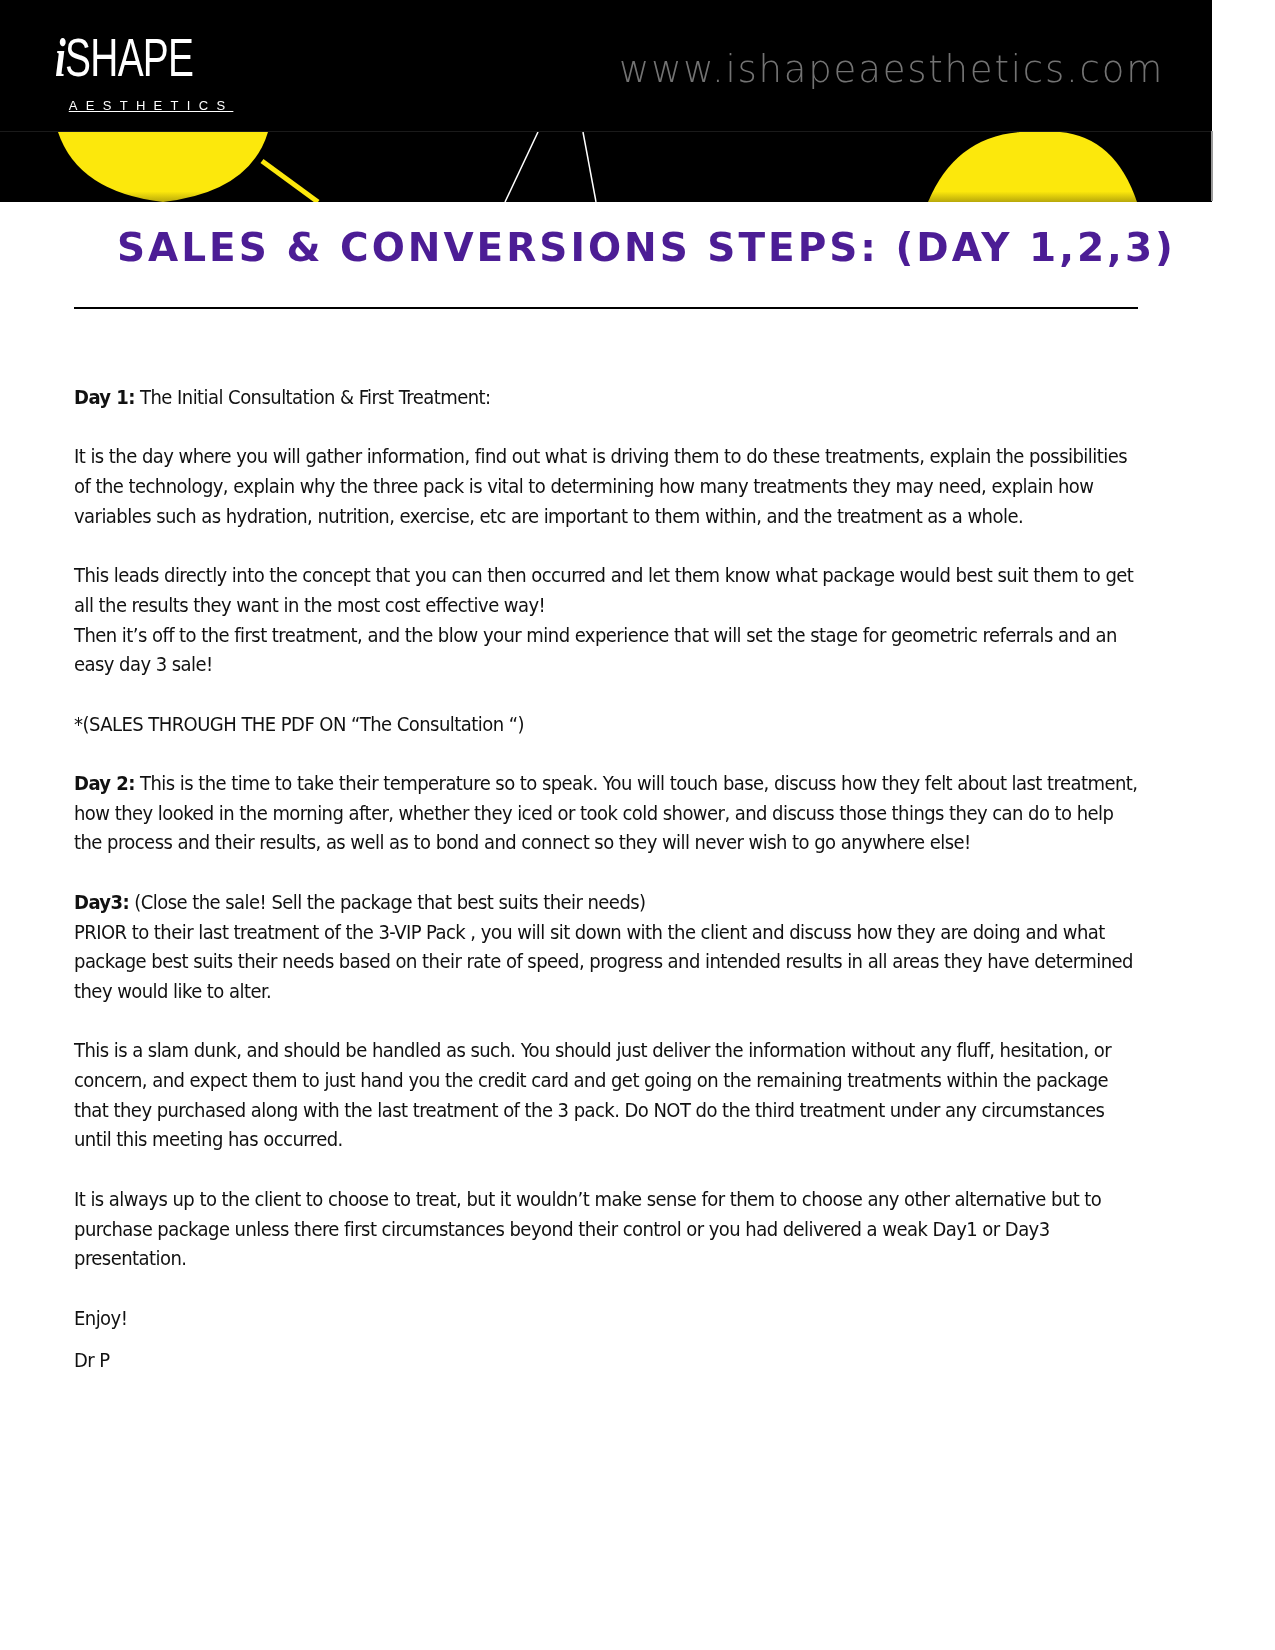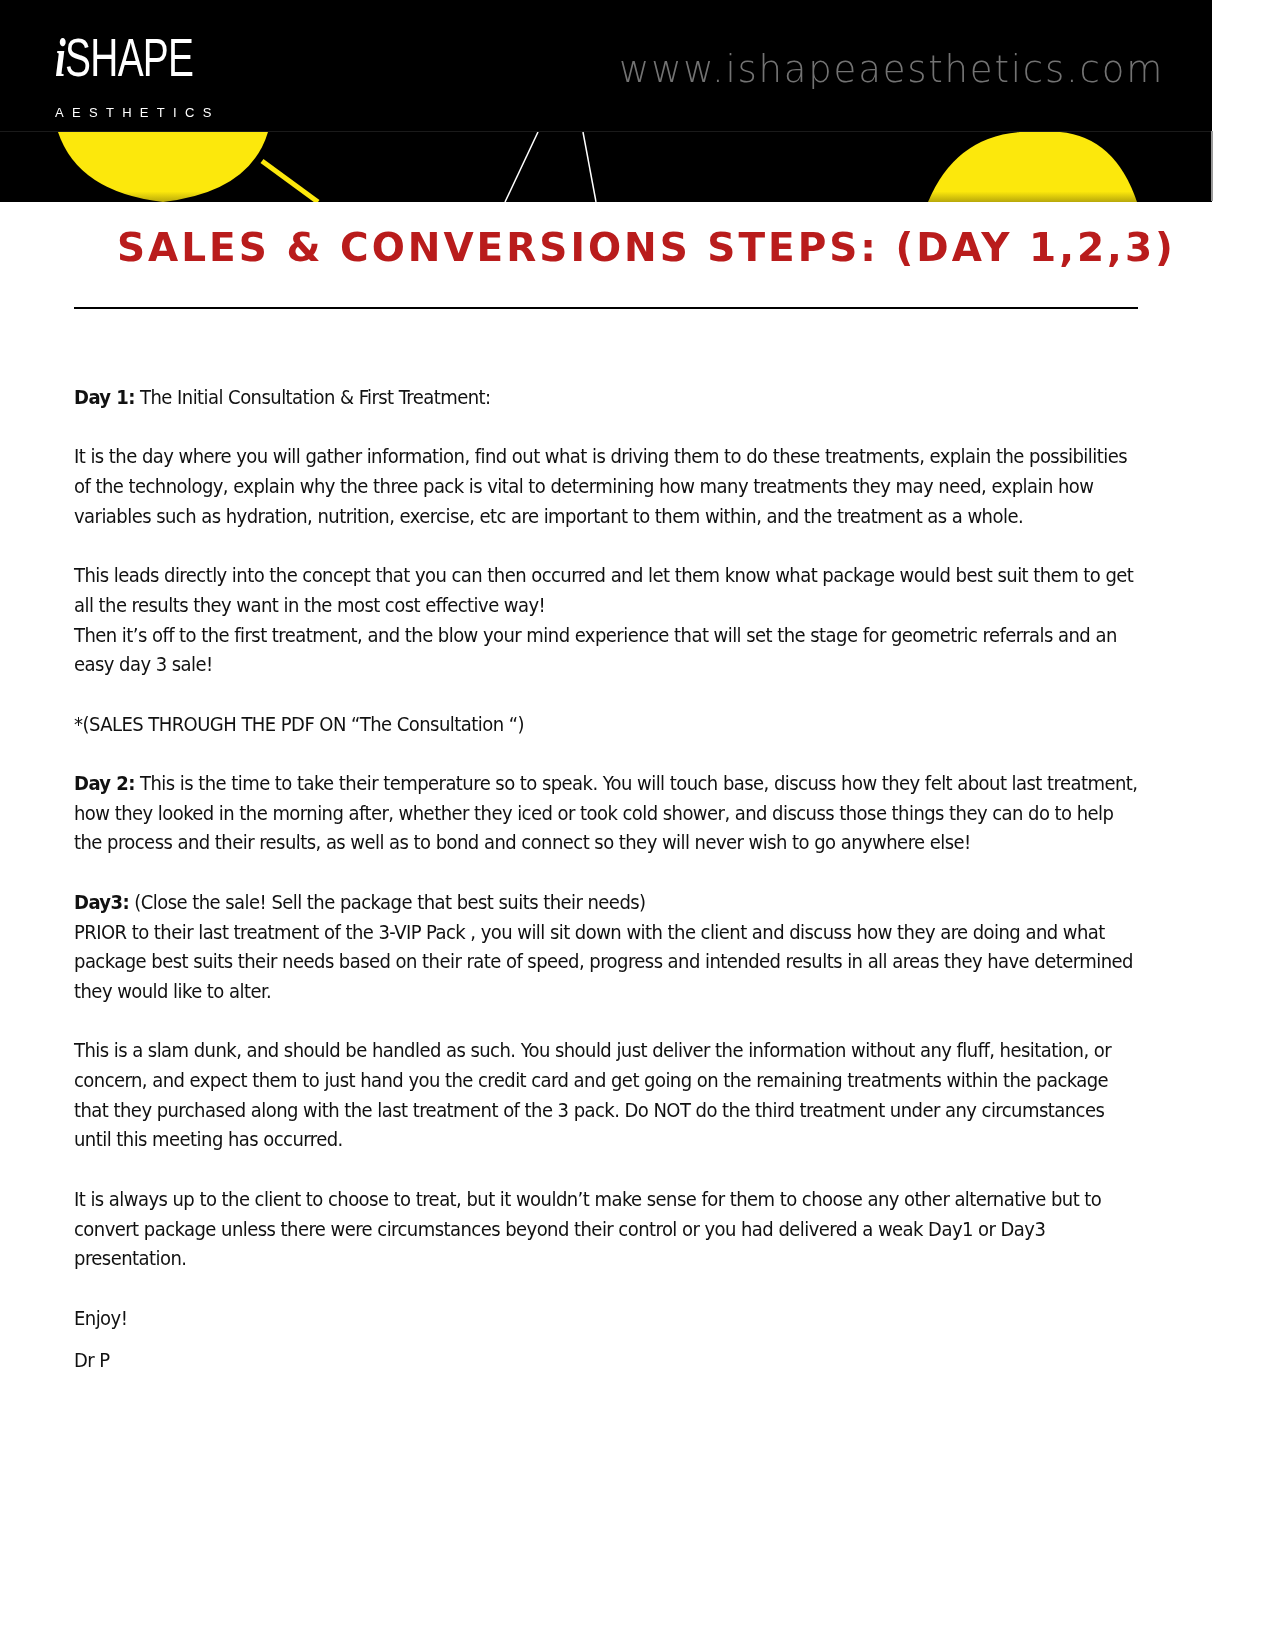--- a/index.html
+++ b/index.html
@@ -1,26 +1,26 @@
 <!DOCTYPE html>
 <html><head>
   <meta charset="utf-8">
   <style>
     html, body { margin: 0; padding: 0; background: #ffffff; }
     body { width: 1275px; height: 1650px; position: relative; overflow: hidden; }
     .page { position: absolute; left: 0; top: 0; width: 1212px; height: 1650px; background: #fff; }
     .header-bar { position: absolute; left: 0; top: 0; width: 1212px; height: 131px; background: #000; }
     .deco-band { position: absolute; left: 0; top: 131px; width: 1212px; height: 70px; background: #000; overflow: hidden; border-top: 1px solid #1a1a1a; }
     .page-edge { position: absolute; left: 1211px; top: 131px; width: 2px; height: 70px; background: #9a9a9a; }
-    .logo { position: absolute; left: 55px; top: 30px; color: #fff; }
+    .logo { position: absolute; left: 55px; top: 30px; color: #fff; text-align: center; }
     .logo-main { font-family: "Liberation Sans", sans-serif; font-size: 54px; line-height: 54px; letter-spacing: -1px; transform: scaleX(0.72); transform-origin: left; display: block; white-space: nowrap; }
     .logo-main .i { font-family: "Liberation Serif", serif; font-style: italic; font-weight: bold; }
-    .logo-sub { font-family: "Liberation Sans", sans-serif; font-size: 13px; letter-spacing: 8.3px; margin-top: 20px; display: block; }
+    .logo-sub { font-family: "Liberation Sans", sans-serif; font-size: 13px; letter-spacing: 8.3px; margin-top: 13px; display: block; text-decoration: underline; }
     .url { position: absolute; right: 48px; top: 48px; color: #737373; font-family: "DejaVu Sans", sans-serif; font-size: 37px; font-weight: 300; letter-spacing: 1.8px; }
-    .title { position: absolute; left: 117px; top: 225px; font-family: "DejaVu Sans", sans-serif; font-weight: bold; font-size: 39px; letter-spacing: 3px; color: #b91c1c; white-space: nowrap; }
+    .title { position: absolute; left: 117px; top: 225px; font-family: "DejaVu Sans", sans-serif; font-weight: bold; font-size: 39px; letter-spacing: 3px; color: #4c1d95; white-space: nowrap; }
     .rule { position: absolute; left: 74px; top: 307px; width: 1064px; height: 2px; background: #000; }
     .body-text { position: absolute; left: 74px; top: 336px; width: 1070px; font-family: "DejaVu Sans Condensed", "DejaVu Sans", sans-serif; font-size: 20px; line-height: 29.7px; color: #111; font-stretch: condensed; letter-spacing: -0.55px; margin-top: 47px; }
     .body-text p { margin: 0 0 29.7px 0; }
     .body-text p.tight { margin-bottom: 13px; }
     .body-text b { font-weight: bold; }
   </style>
 </head>
 <body>
 
 <div class="page">
@@ -55,18 +55,18 @@
   <div class="rule"></div>
 
   <div class="body-text">
     <p><b>Day 1:</b><span> The Initial Consultation &amp; First Treatment:</span></p>
     <p>It is the day where you will gather information, find out what is driving them to do these treatments, explain the possibilities of the technology, explain why the three pack is vital to determining how many treatments they may need, explain how variables such as hydration, nutrition, exercise, etc are important to them within, and the treatment as a whole.</p>
     <p><span>This leads directly into the concept that you can then occurred and let them know what package would best suit them to get all the results they want in the most cost effective way!</span><br><span>Then it’s off to the first treatment, and the blow your mind experience that will set the stage for geometric referrals and an easy day 3 sale!</span></p>
     <p>*(SALES THROUGH THE PDF ON “The Consultation “)</p>
     <p><b>Day 2:</b><span> This is the time to take their temperature so to speak. You will touch base, discuss how they felt about last treatment, how they looked in the morning after, whether they iced or took cold shower, and discuss those things they can do to help the process and their results, as well as to bond and connect so they will never wish to go anywhere else!</span></p>
     <p><b>Day3:</b><span> (Close the sale! Sell the package that best suits their needs)</span><br><span>PRIOR to their last treatment of the 3-VIP Pack , you will sit down with the client and discuss how they are doing and what package best suits their needs based on their rate of speed, progress and intended results in all areas they have determined they would like to alter.</span></p>
     <p>This is a slam dunk, and should be handled as such. You should just deliver the information without any fluff, hesitation, or concern, and expect them to just hand you the credit card and get going on the remaining treatments within the package that they purchased along with the last treatment of the 3 pack. Do NOT do the third treatment under any circumstances until this meeting has occurred.</p>
-    <p>It is always up to the client to choose to treat, but it wouldn’t make sense for them to choose any other alternative but to convert package unless there were circumstances beyond their control or you had delivered a weak Day1 or Day3 presentation.</p>
+    <p>It is always up to the client to choose to treat, but it wouldn’t make sense for them to choose any other alternative but to purchase package unless there first circumstances beyond their control or you had delivered a weak Day1 or Day3 presentation.</p>
     <p class="tight">Enjoy!</p>
     <p>Dr P</p>
   </div>
 
 </div>
 
 </body></html>

